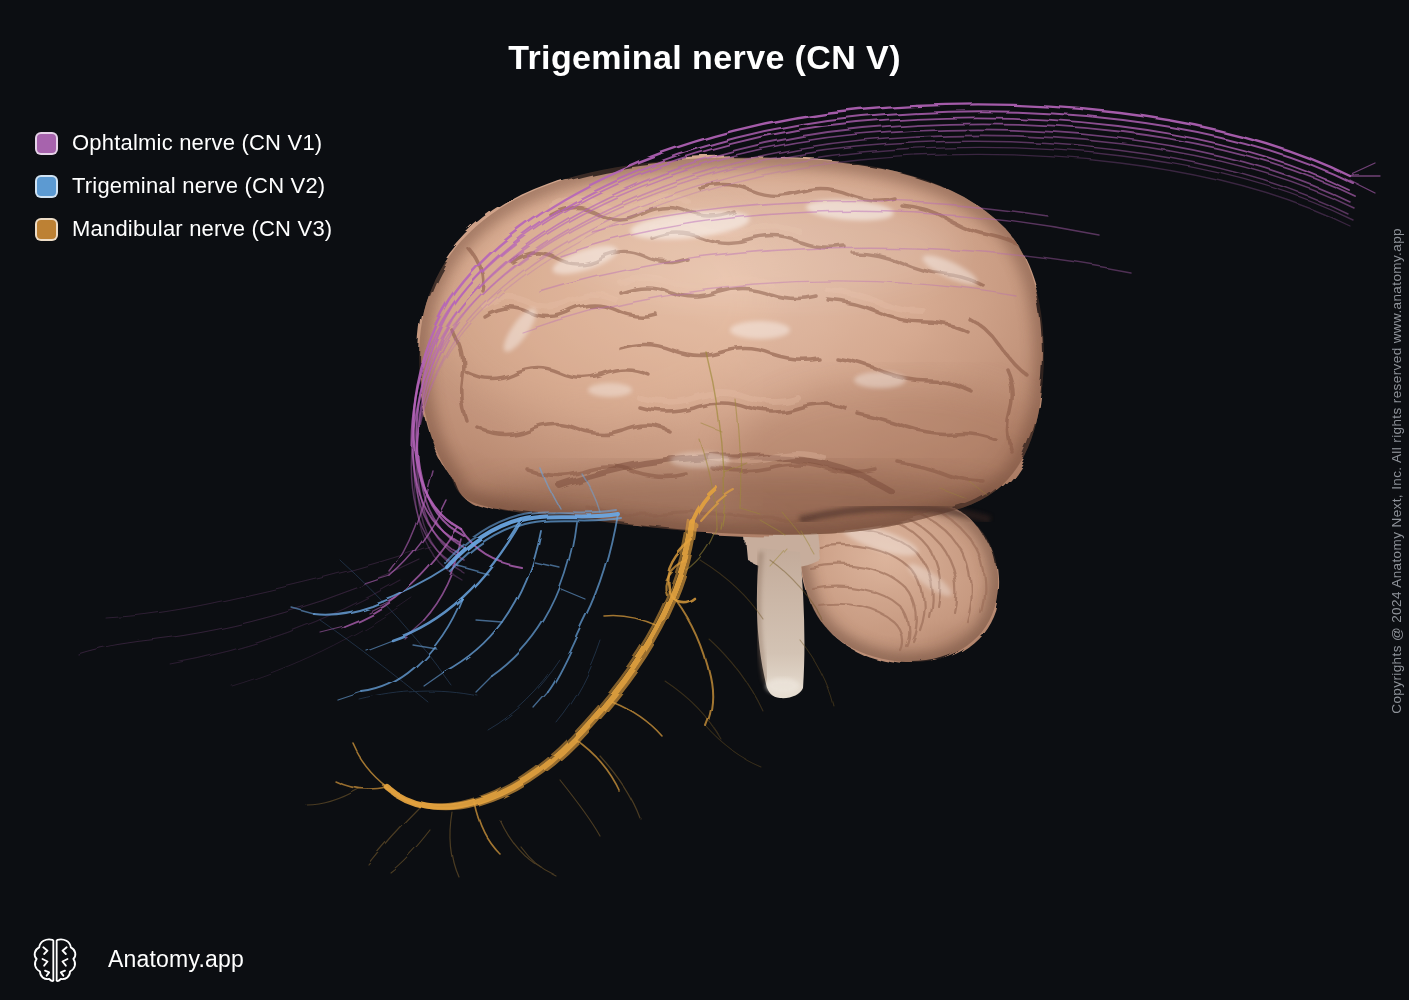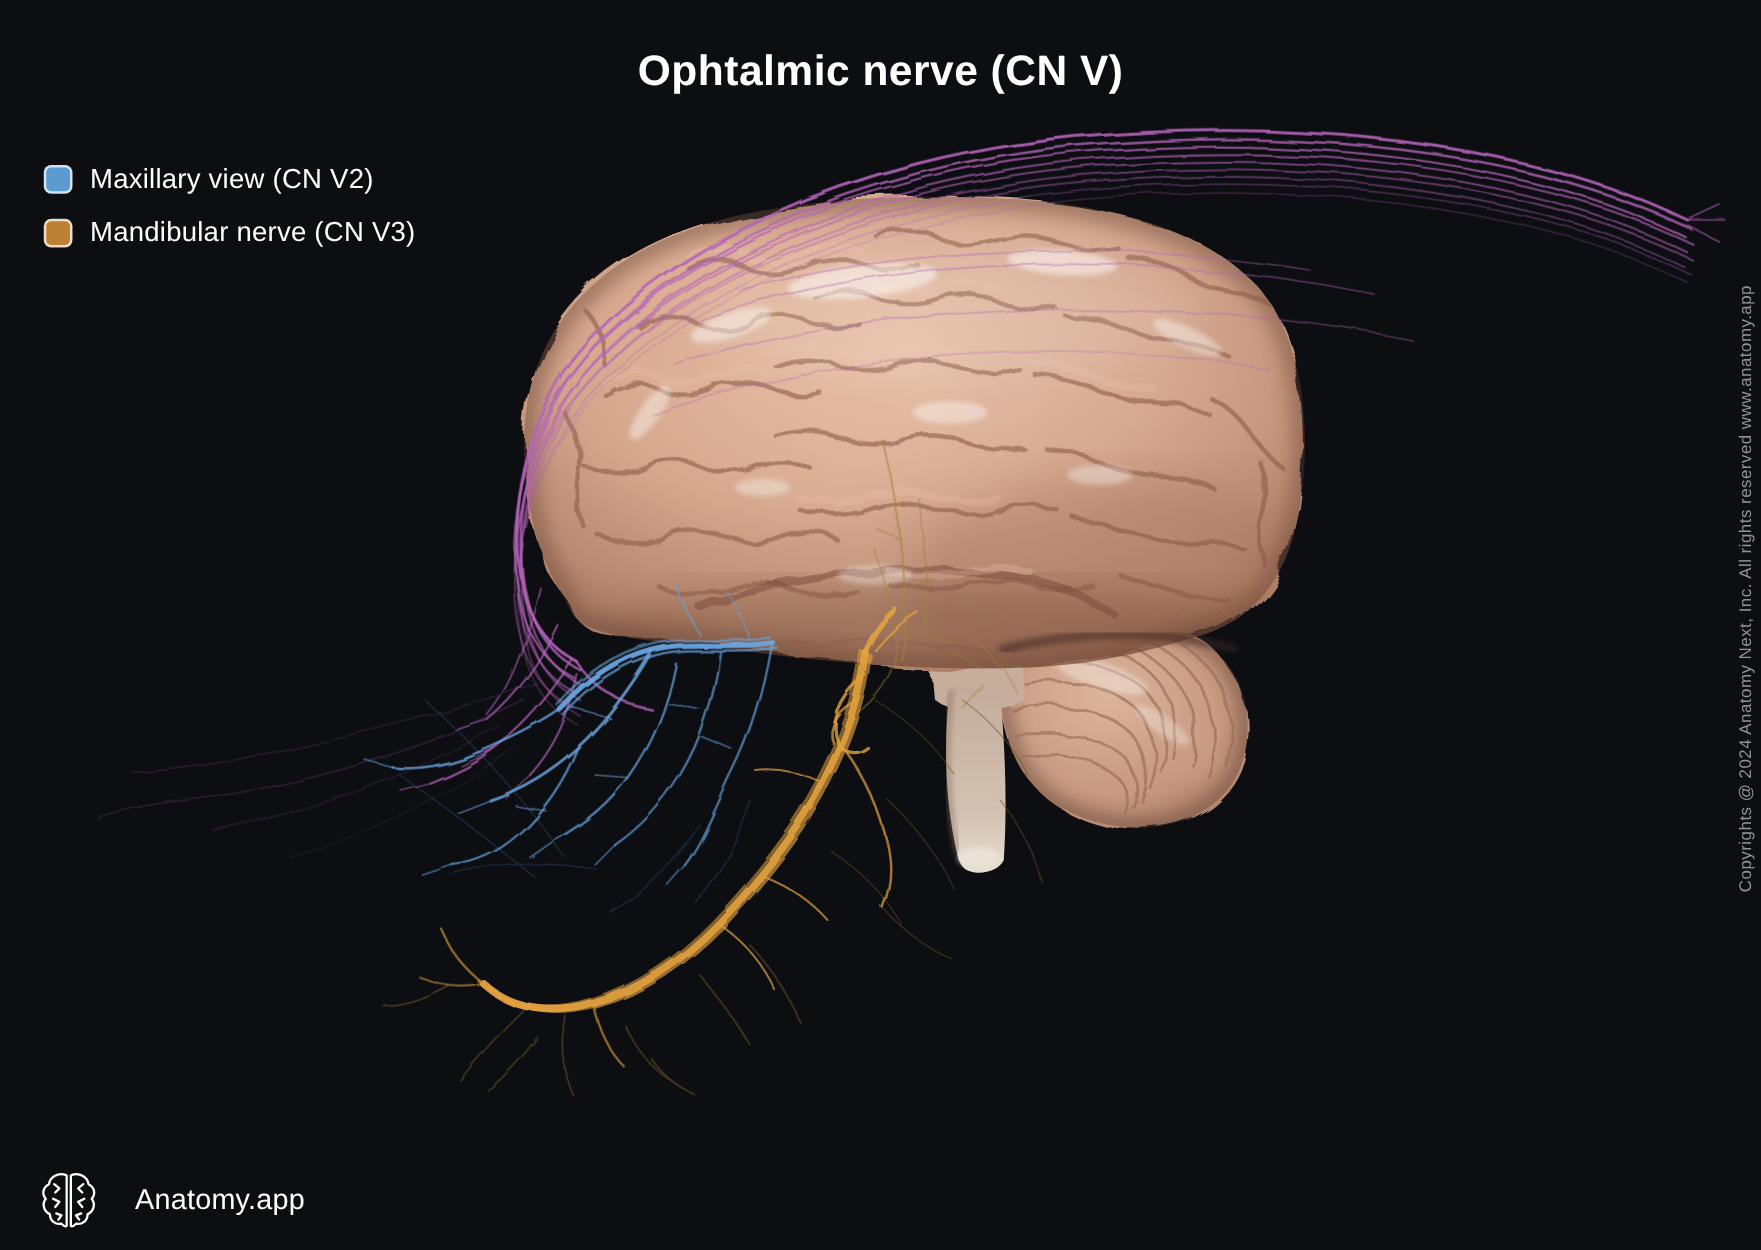--- a/index.html
+++ b/index.html
@@ -39,26 +39,30 @@
     position:absolute;right:5px;top:228px;
     writing-mode:vertical-rl;transform:rotate(180deg);transform-origin:center;
     color:#8f939a;font-size:13.5px;letter-spacing:.4px;white-space:nowrap;
   }
 </style>
 </head>
 <body style="background-color: rgb(12, 14, 18);">
 
 <div class="page">
 
-  <div class="title">Ophtalmic nerve (CN V)</div>
+  <div class="title">Trigeminal nerve (CN V)</div>
 
   <div class="legend">
     <div class="legend-row">
+      <span class="swatch" style="background-color: rgb(167, 99, 173);"></span>
+      <span class="legend-label">Ophtalmic nerve (CN V1)</span>
+    </div>
+    <div class="legend-row">
       <span class="swatch" style="background-color: rgb(92, 154, 210);"></span>
-      <span class="legend-label">Maxillary view (CN V2)</span>
+      <span class="legend-label">Trigeminal nerve (CN V2)</span>
     </div>
     <div class="legend-row">
       <span class="swatch" style="background-color: rgb(189, 129, 52);"></span>
       <span class="legend-label">Mandibular nerve (CN V3)</span>
     </div>
   </div>
 
   <div class="figure">
     <svg width="1409" height="1000" viewBox="0 0 1409 1000">
       <defs>

